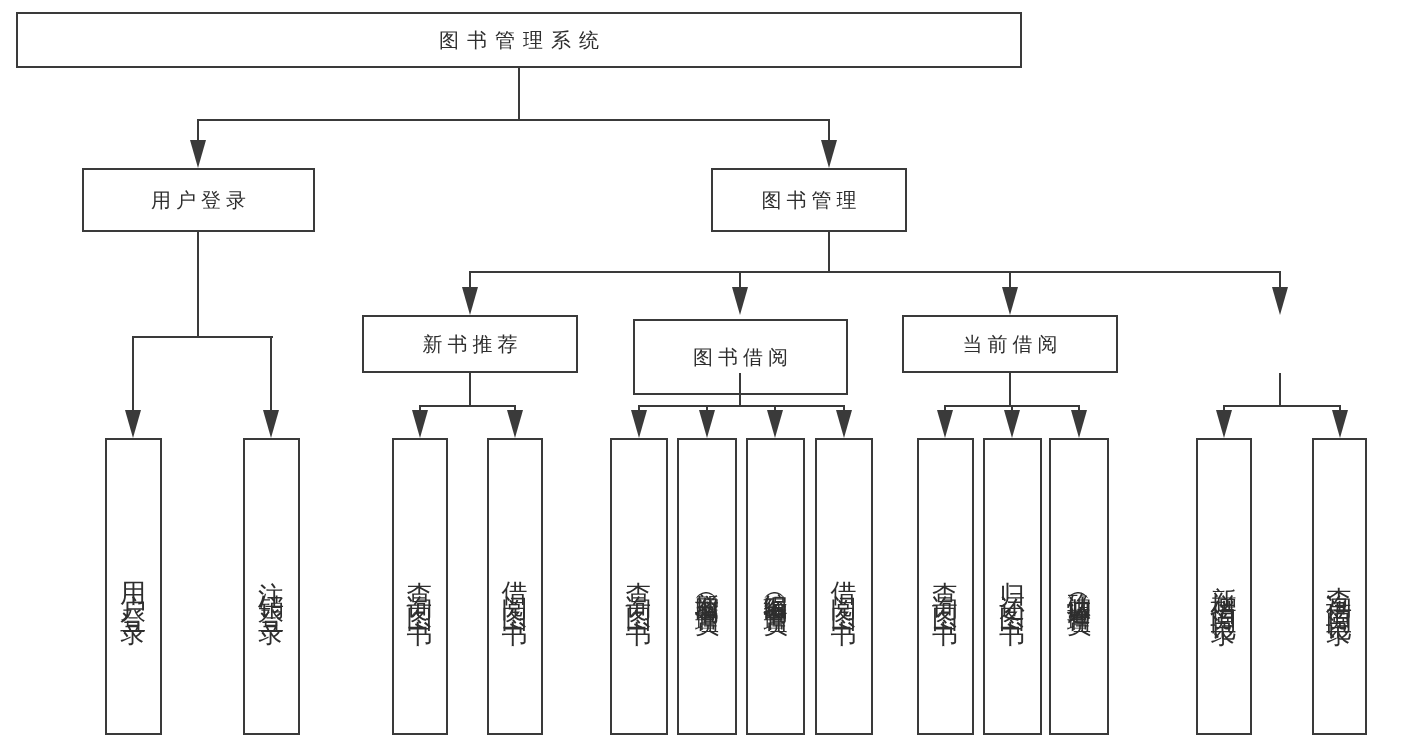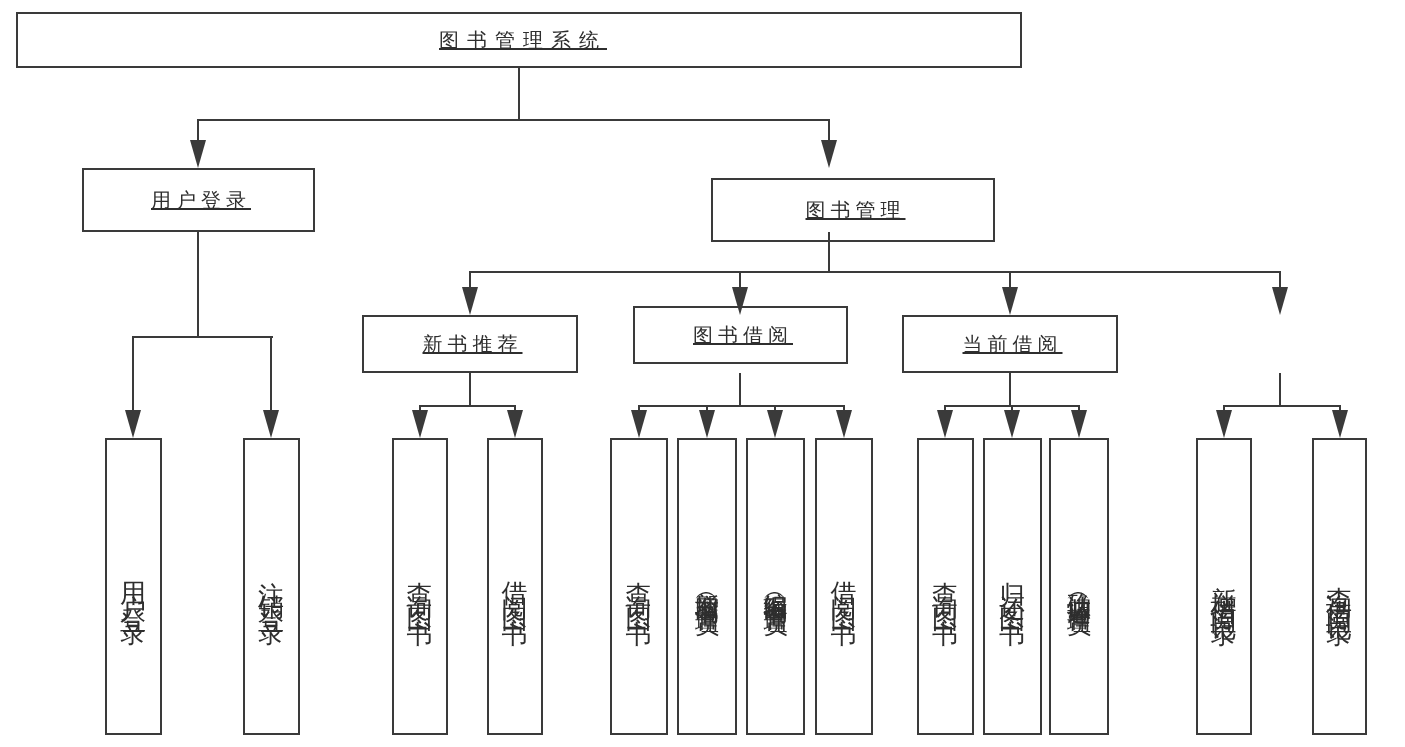--- a/index.html
+++ b/index.html
@@ -4,21 +4,21 @@
 <style>
   html,body{margin:0;padding:0;background:#fff;}
   #canvas{
     position:relative;width:1405px;height:747px;background:#ffffff;overflow:hidden;
     font-family:"Liberation Sans",sans-serif;color:#2b2b2b;
   }
   .node{
     position:absolute;box-sizing:border-box;border:2px solid #3a3a3a;background:#fff;
     display:flex;align-items:center;justify-content:center;
   }
-  .h .htext{font-size:20px;letter-spacing:5px;text-indent:5px;color:#2e2e2e;white-space:nowrap;text-decoration:underline;}
+  .h .htext{font-size:20px;letter-spacing:5px;text-indent:5px;color:#2e2e2e;white-space:nowrap;}
   .root .htext{font-size:20px;letter-spacing:8px;text-indent:8px;}
   .leaf{top:438px;height:297px;}
   .vtext{
     writing-mode:vertical-rl;text-orientation:mixed;
     font-size:26px;letter-spacing:13px;color:#2e2e2e;line-height:1;
     display:block;
   }
   .med .vtext{letter-spacing:7px;}
   .tight .vtext{font-size:24px;letter-spacing:3px;}
   .hl{position:absolute;height:2px;background:#3a3a3a;}
@@ -39,29 +39,29 @@
 <div id="canvas">
 
   <div class="node h root" style="left:16px;top:12px;width:1006px;height:56px">
     <span class="htext">图书管理系统</span>
   </div>
 
   <div class="node h" style="left:82px;top:168px;width:233px;height:64px">
     <span class="htext">用户登录</span>
   </div>
 
-  <div class="node h" style="left:711px;top:178px;width:284px;height:64px">
+  <div class="node h" style="left:711px;top:168px;width:196px;height:64px">
     <span class="htext">图书管理</span>
   </div>
 
   <div class="node h" style="left:362px;top:315px;width:216px;height:58px">
     <span class="htext">新书推荐</span>
   </div>
 
-  <div class="node h" style="left:633px;top:306px;width:215px;height:58px">
+  <div class="node h" style="left:633px;top:319px;width:215px;height:76px">
     <span class="htext">图书借阅</span>
   </div>
 
   <div class="node h" style="left:902px;top:315px;width:216px;height:58px">
     <span class="htext">当前借阅</span>
   </div>
 
 
   <div class="node leaf" style="left:105px;width:57px">
     <span class="vtext">用户登录</span>

